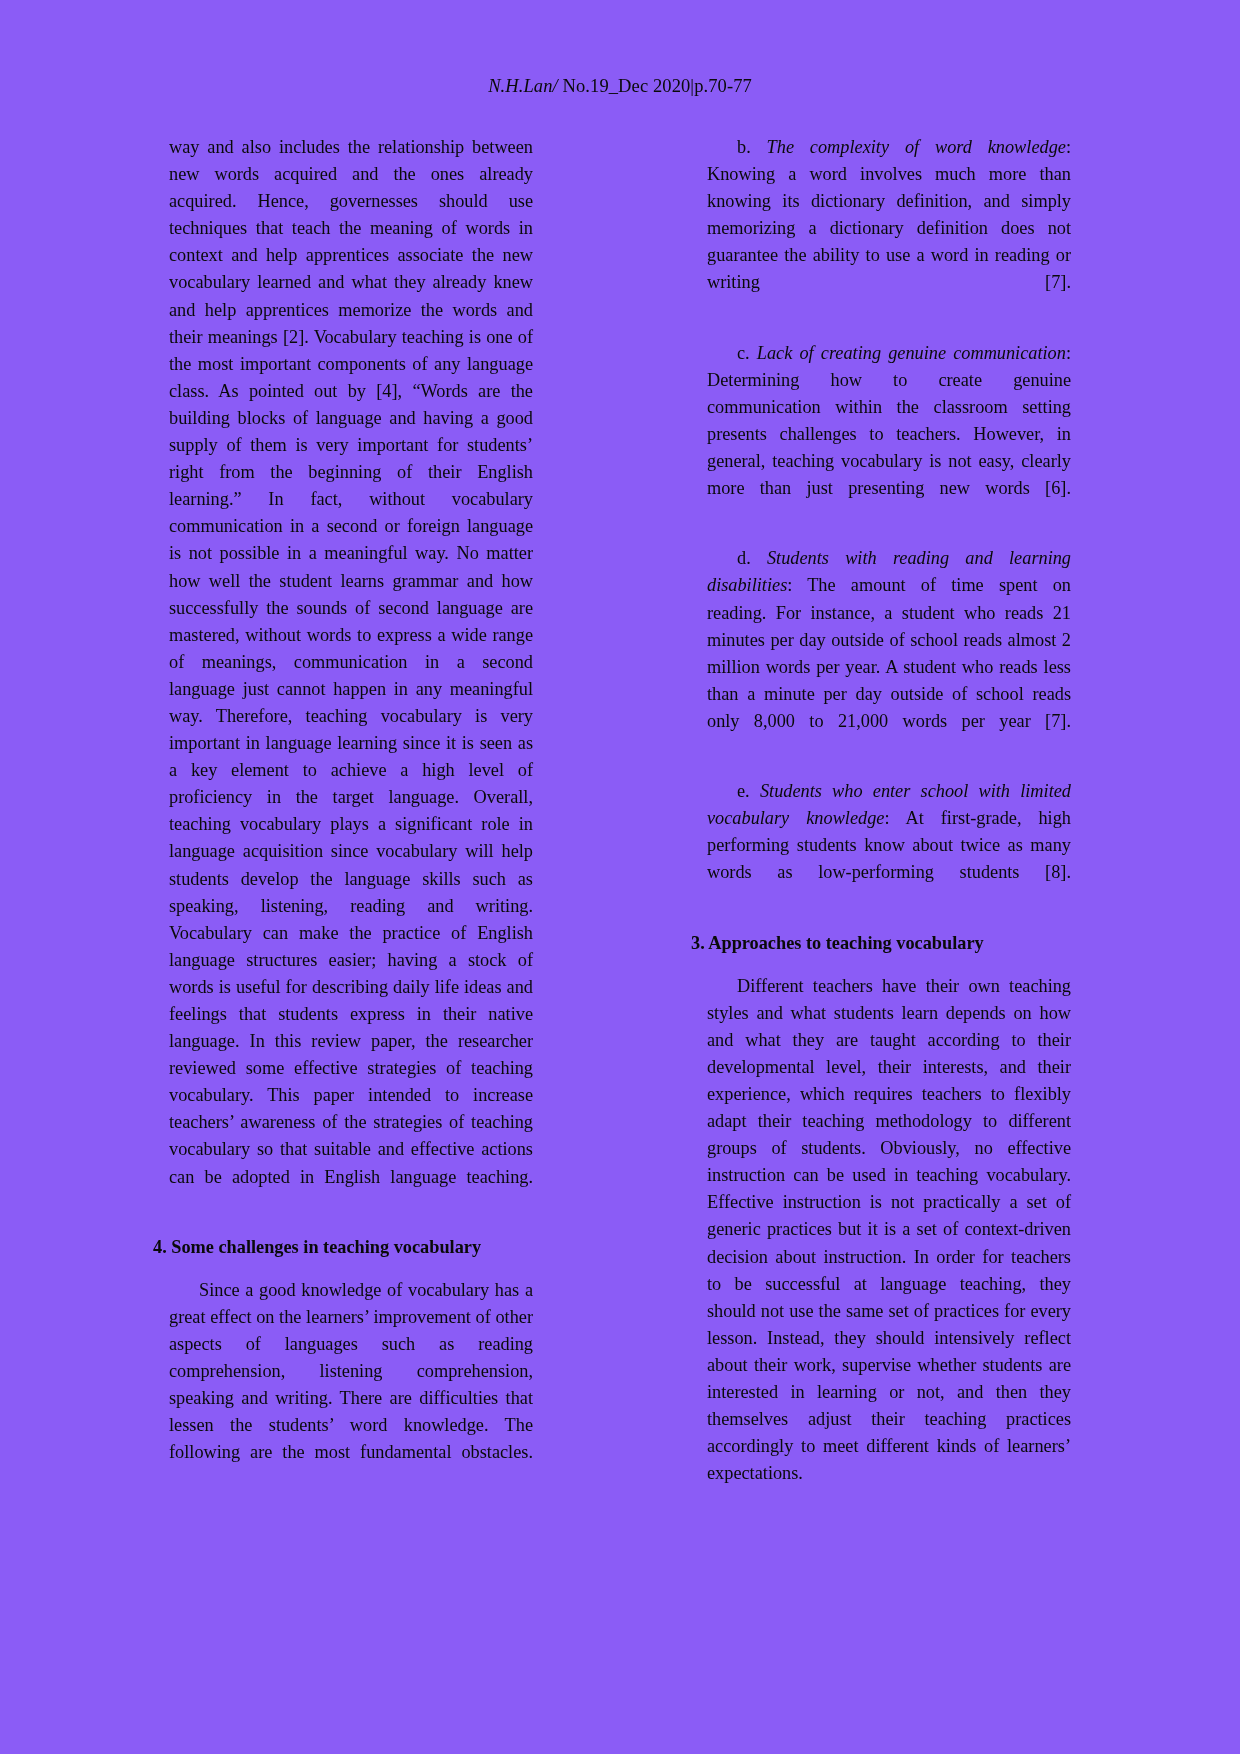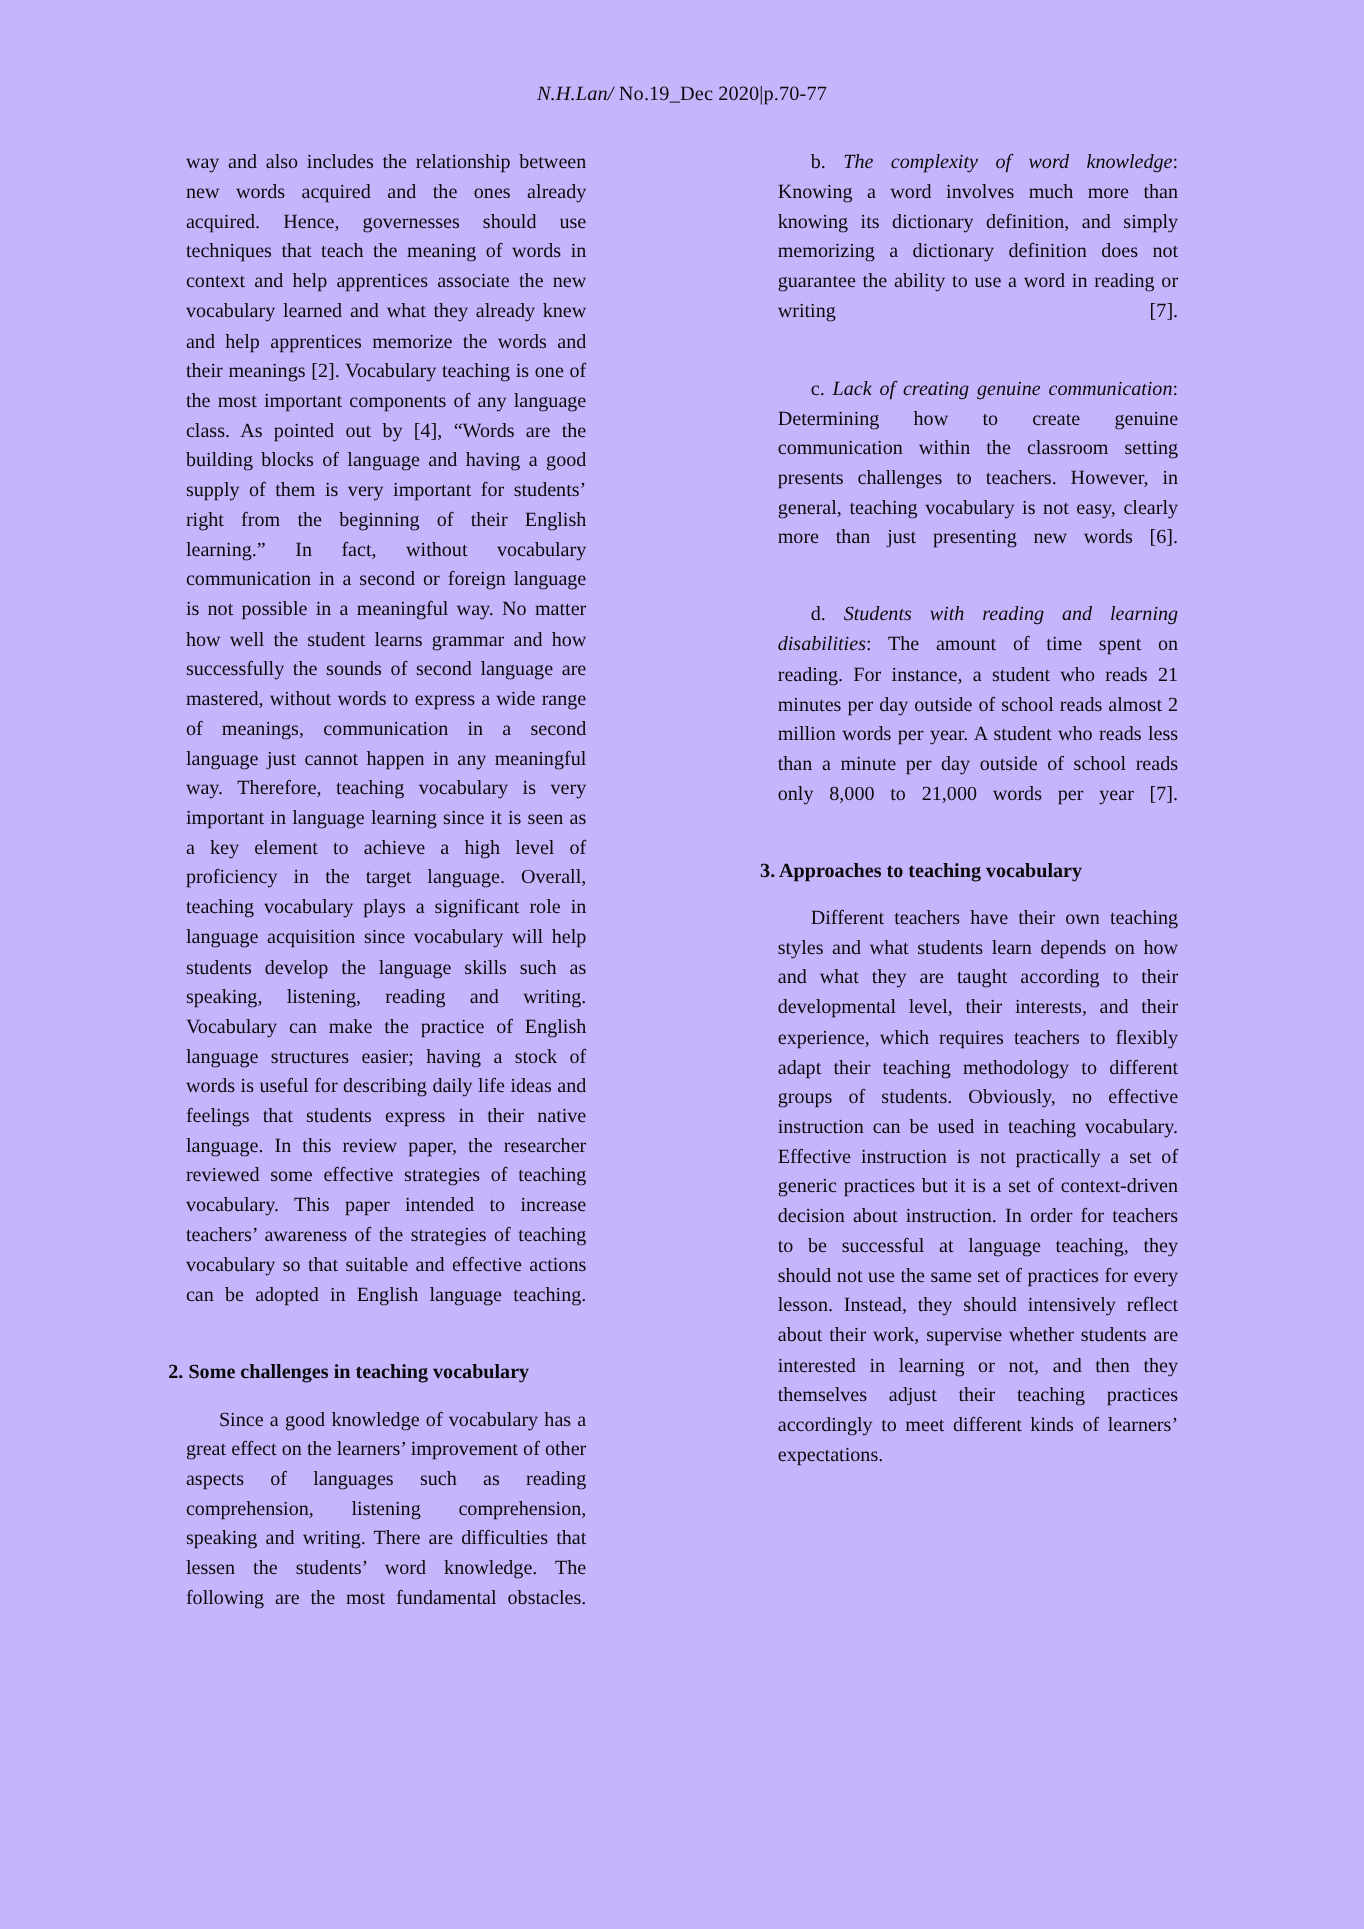--- a/index.html
+++ b/index.html
@@ -13,21 +13,21 @@
     font-family: "Liberation Serif", "DejaVu Serif", serif;
     color: #0a0a0a;
     position: relative;
     overflow: hidden;
   }
   .page {
     position: absolute;
     left: 0; top: 0;
     width: 1240px;
     height: 1754px;
-    background: #c4b5fd;
+    background: #8b5cf6;
   }
   .running-head {
     position: absolute;
     left: 0;
     top: 76px;
     width: 1240px;
     text-align: center;
     font-size: 18.5px;
     letter-spacing: 0.1px;
     white-space: nowrap;
@@ -91,26 +91,27 @@
 <div class="page">
 
   <div class="running-head">
     <span class="rh-name">N.H.Lan/</span><span class="rh-rest"> No.19_Dec 2020|p.70-77</span>
   </div>
 
   <div class="columns">
 
     <div class="col">
       <p>way and also includes the relationship between new words acquired and the ones already acquired. Hence, governesses should use techniques that teach the meaning of words in context and help apprentices associate the new vocabulary learned and what they already knew and help apprentices memorize the words and their meanings [2]. Vocabulary teaching is one of the most important components of any language class. As pointed out by [4], “Words are the building blocks of language and having a good supply of them is very important for students’ right from the beginning of their English learning.” In fact, without vocabulary communication in a second or foreign language is not possible in a meaningful way. No matter how well the student learns grammar and how successfully the sounds of second language are mastered, without words to express a wide range of meanings, communication in a second language just cannot happen in any meaningful way. Therefore, teaching vocabulary is very important in language learning since it is seen as a key element to achieve a high level of proficiency in the target language. Overall, teaching vocabulary plays a significant role in language acquisition since vocabulary will help students develop the language skills such as speaking, listening, reading and writing. Vocabulary can make the practice of English language structures easier; having a stock of words is useful for describing daily life ideas and feelings that students express in their native language. In this review paper, the researcher reviewed some effective strategies of teaching vocabulary. This paper intended to increase teachers’ awareness of the strategies of teaching vocabulary so that suitable and effective actions can be adopted in English language teaching.</p>
-      <h2 class="section-head">2. Some challenges in teaching vocabulary</h2>
+      <h2 class="section-head">4. Some challenges in teaching vocabulary</h2>
       <p class="indent">Since a good knowledge of vocabulary has a great effect on the learners’ improvement of other aspects of languages such as reading comprehension, listening comprehension, speaking and writing. There are difficulties that lessen the students’ word knowledge. The following are the most fundamental obstacles.</p>
     </div>
 
     <div class="col">
       <p class="indent"><span>b. </span><span class="ital">The complexity of word knowledge</span><span>: Knowing a word involves much more than knowing its dictionary definition, and simply memorizing a dictionary definition does not guarantee the ability to use a word in reading or writing [7].</span></p>
       <p class="indent"><span>c. </span><span class="ital">Lack of creating genuine communication</span><span>: Determining how to create genuine communication within the classroom setting presents challenges to teachers. However, in general, teaching vocabulary is not easy, clearly more than just presenting new words [6].</span></p>
       <p class="indent"><span>d. </span><span class="ital">Students with reading and learning disabilities</span><span>: The amount of time spent on reading. For instance, a student who reads 21 minutes per day outside of school reads almost 2 million words per year. A student who reads less than a minute per day outside of school reads only 8,000 to 21,000 words per year [7].</span></p>
+      <p class="indent"><span>e. </span><span class="ital">Students who enter school with limited vocabulary knowledge</span><span>: At first-grade, high performing students know about twice as many words as low-performing students [8].</span></p>
       <h2 class="section-head">3. Approaches to teaching vocabulary</h2>
       <p class="indent nostretch">Different teachers have their own teaching styles and what students learn depends on how and what they are taught according to their developmental level, their interests, and their experience, which requires teachers to flexibly adapt their teaching methodology to different groups of students. Obviously, no effective instruction can be used in teaching vocabulary. Effective instruction is not practically a set of generic practices but it is a set of context-driven decision about instruction. In order for teachers to be successful at language teaching, they should not use the same set of practices for every lesson. Instead, they should intensively reflect about their work, supervise whether students are interested in learning or not, and then they themselves adjust their teaching practices accordingly to meet different kinds of learners’ expectations.</p>
     </div>
 
   </div>
 </div>
 
 </body></html>

